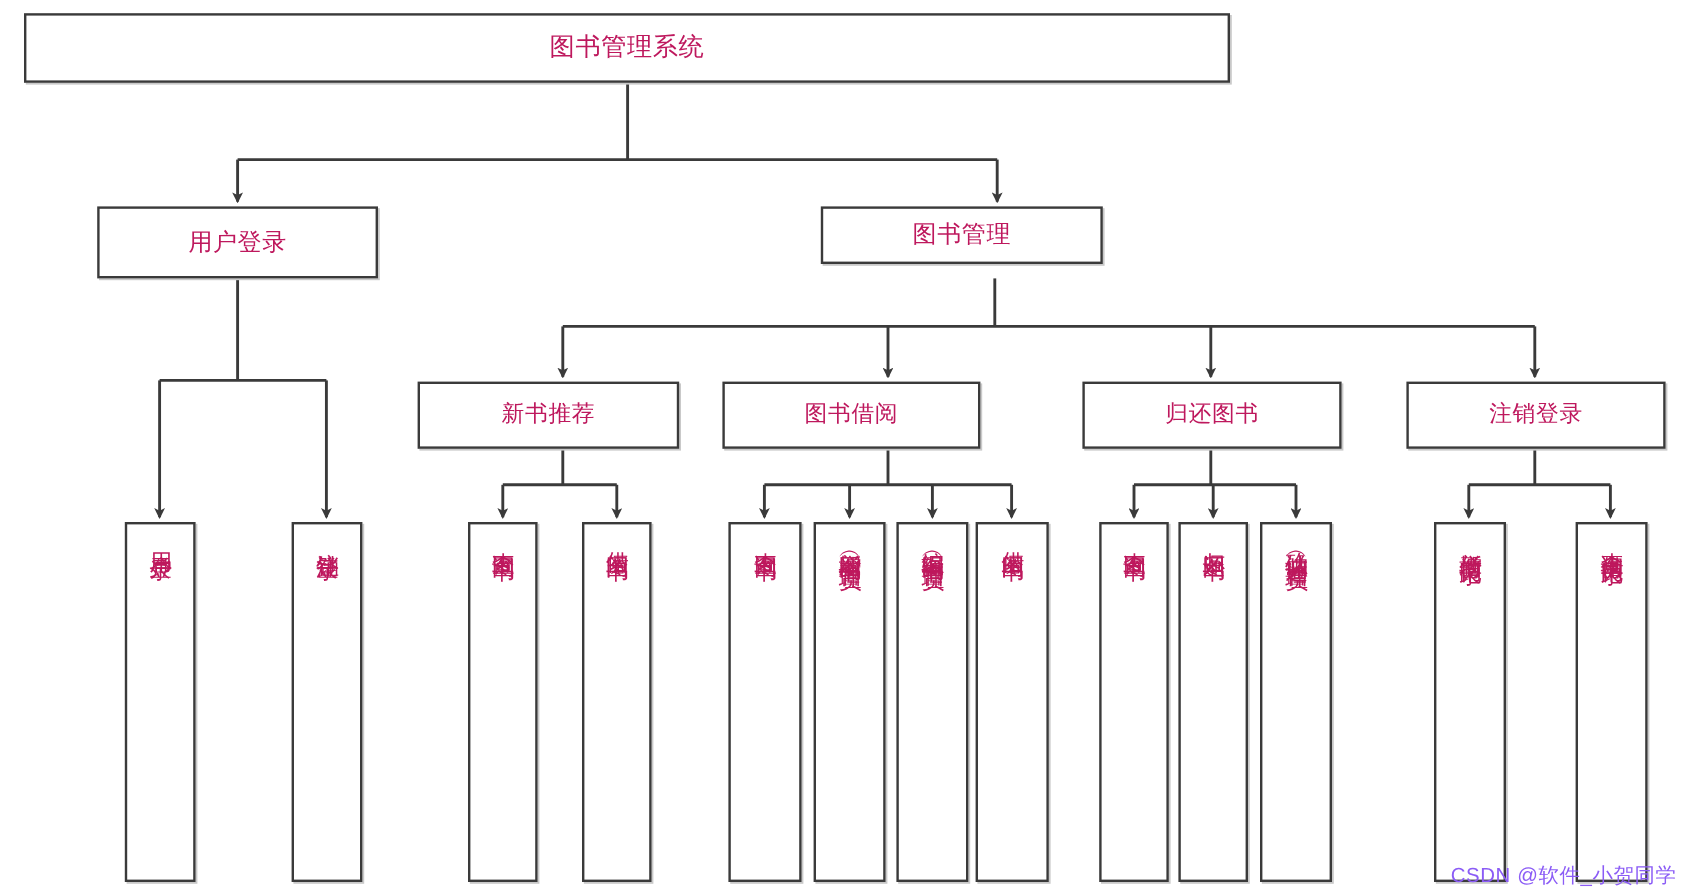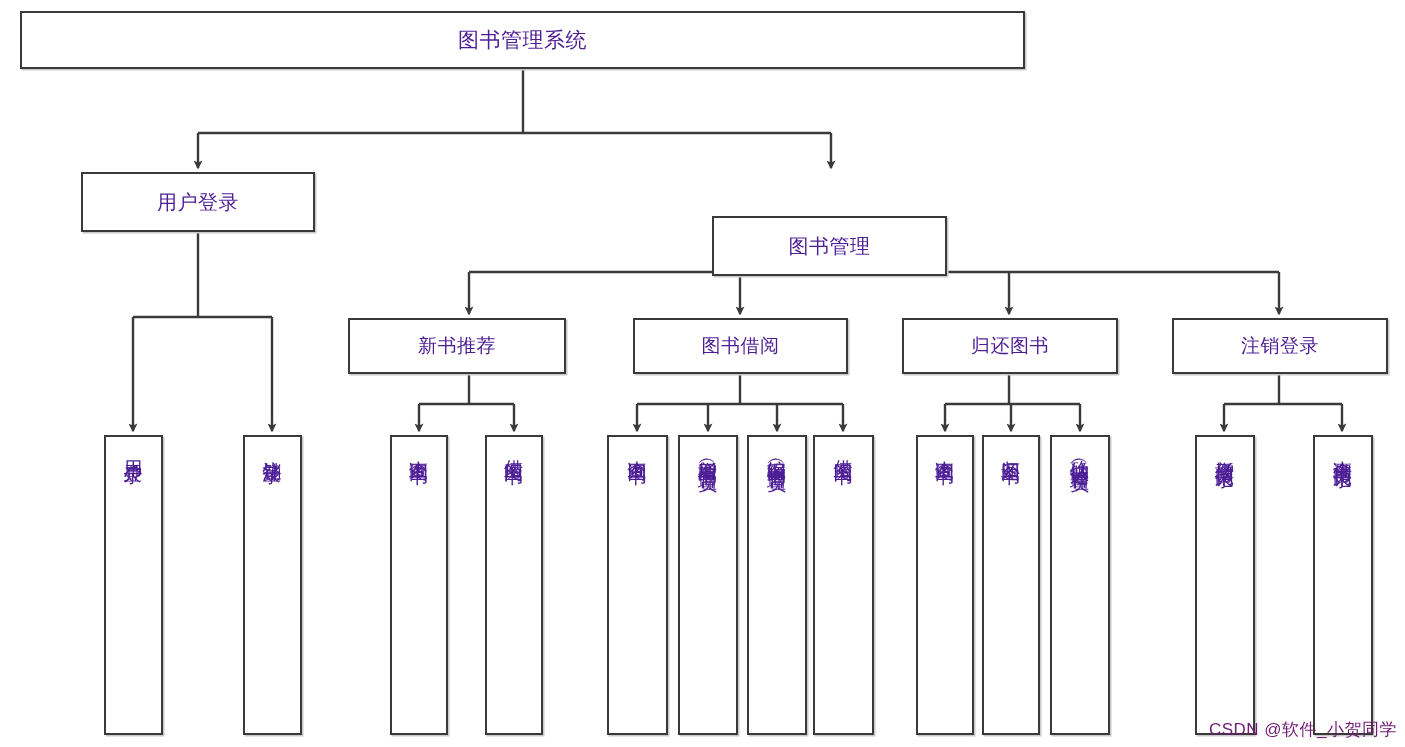--- a/index.html
+++ b/index.html
@@ -30,21 +30,21 @@
   
   .node {
     position: absolute;
     box-sizing: border-box;
     background: #ffffff;
     border: 2px solid #3a3a3a;
     box-shadow: 1.5px 1.5px 0 0 #c9c9c9;
     display: flex;
     align-items: center;
     justify-content: center;
-    color: #4c1d95;
+    color: #be185d;
     letter-spacing: 0.5px;
   }
   .node .label {
     display: block;
     text-align: center;
     line-height: 1.15;
     white-space: nowrap;
   }
   .node.root {
     font-size: 21px;
@@ -68,21 +68,21 @@
     white-space: nowrap;
     letter-spacing: 2px;
     line-height: 1;
   }
   
   #watermark {
     position: absolute;
     right: 8px;
     bottom: 6px;
     font-size: 17px;
-    color: #701a75;
+    color: #8b5cf6;
     letter-spacing: 0.5px;
     white-space: nowrap;
     user-select: none;
   }
 </style>
 </head>
 <body>
 
 <div id="canvas">
 
@@ -136,28 +136,28 @@
     </g>
   </svg>
 
   <div class="node root" style="left:20px; top:11px; width:1005px; height:58px;">
     <span class="label">图书管理系统</span>
   </div>
 
   <div class="node lvl2" style="left:81px; top:172px; width:234px; height:60px;">
     <span class="label">用户登录</span>
   </div>
-  <div class="node lvl2" style="left:712px; top:172px; width:235px; height:60px;margin-top:44px;">
+  <div class="node lvl2" style="left:684px; top:172px; width:235px; height:48px;">
     <span class="label">图书管理</span>
   </div>
 
   <div class="node lvl3" style="left:348px; top:318px; width:218px; height:56px;">
     <span class="label">新书推荐</span>
   </div>
-  <div class="node lvl3" style="left:633px; top:318px; width:215px; height:56px;">
+  <div class="node lvl3" style="left:602px; top:318px; width:215px; height:56px;">
     <span class="label">图书借阅</span>
   </div>
   <div class="node lvl3" style="left:902px; top:318px; width:216px; height:56px;">
     <span class="label">归还图书</span>
   </div>
   <div class="node lvl3" style="left:1172px; top:318px; width:216px; height:56px;">
     <span class="label">注销登录</span>
   </div>
 
   <div class="node leaf" style="left:104px; top:435px; width:59px; height:300px;">

